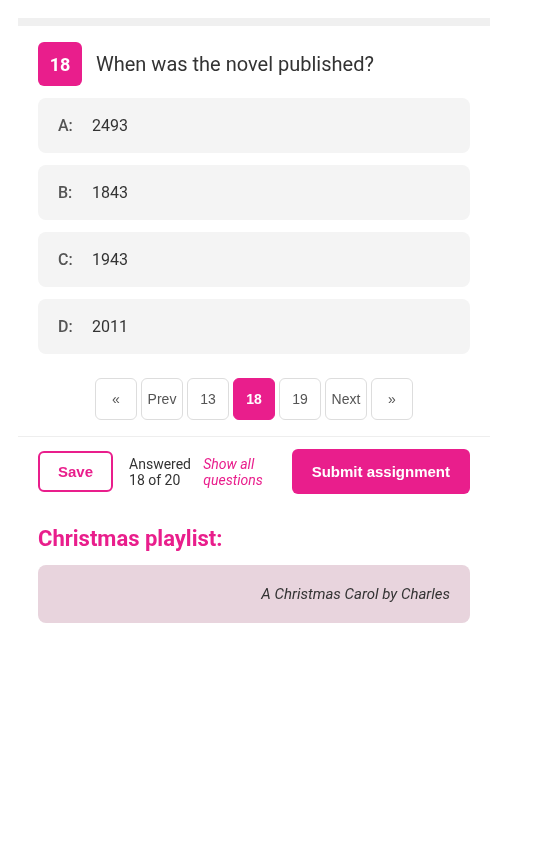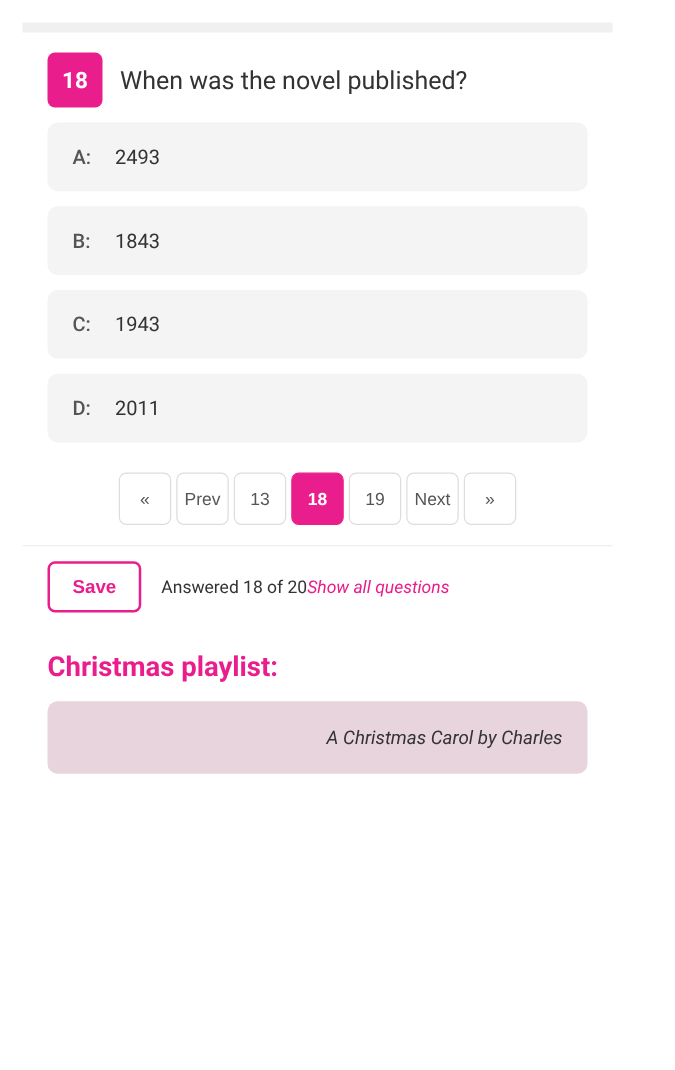--- a/index.html
+++ b/index.html
@@ -252,20 +252,21 @@
   </div>
 
   <div class="action-bar">
     <button class="save-btn">Save</button>
 
     <div class="answered-info">
       <span class="answered-text">Answered 18 of 20</span>
       <a class="show-all-link">Show all questions</a>
     </div>
 
+    <button class="submit-btn">Submit assignment</button>
   </div>
 
   <div class="playlist-section">
     <div class="playlist-title">Christmas playlist:</div>
     <div class="playlist-card">
       <span class="playlist-book-title">A Christmas Carol by Charles</span>
     </div>
   </div>
 
 </div>

